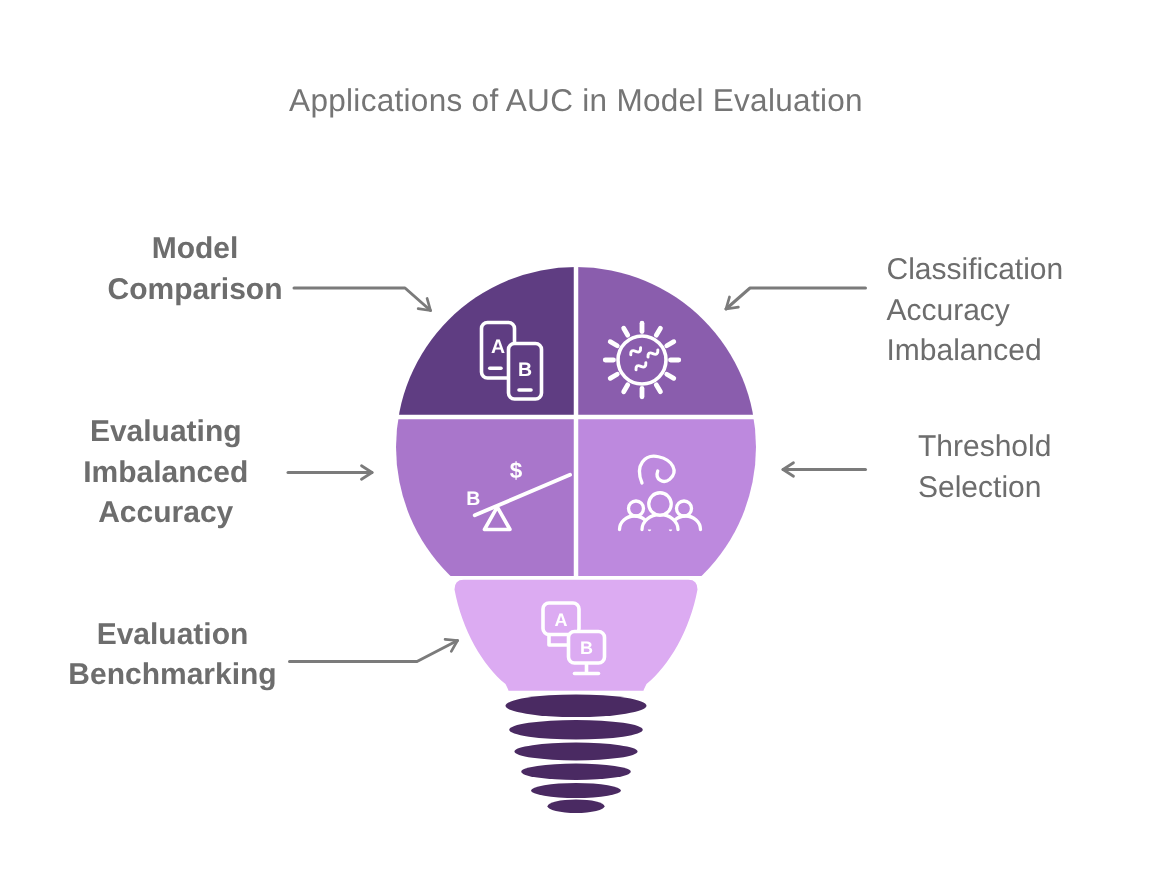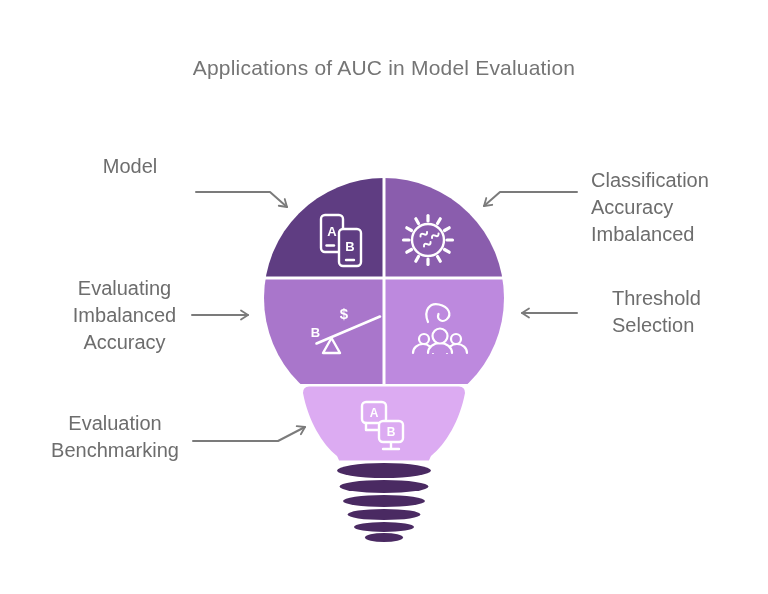--- a/index.html
+++ b/index.html
@@ -5,24 +5,24 @@
   html,body { margin:0; padding:0; background:#ffffff; }
   .canvas {
     position:relative; width:768px; height:594px; background:#ffffff;
     font-family:"Liberation Sans", sans-serif; overflow:hidden;
   }
   .title {
     position:absolute; top:56px; left:0; width:768px; text-align:center;
     font-size:21px; color:#757575; letter-spacing:0.2px;
   }
   .label { position:absolute; font-size:20px; line-height:27px; color:#6d6d6d; }
-  .label.center { text-align:center; }
+  .label.center { text-align:center;font-weight:bold; }
   #lbl-mc { left:40px;  top:153px; width:180px; }
   #lbl-ca { left:591px; top:151px;margin-top:16px; }
-  #lbl-id { left:32px;  top:275px; width:185px; }
+  #lbl-id { left:18px;  top:275px; width:185px; }
   #lbl-ts { left:592px; top:285px;margin-left:20px; }
   #lbl-pb { left:25px;  top:410px; width:180px; }
   svg.diagram { position:absolute; top:0; left:0; display:block; }
   svg text.icon-letter {
     font-family:"Liberation Sans", sans-serif; font-weight:bold; fill:#ffffff;
   }
 </style>
 </head>
 <body>
 
@@ -123,20 +123,21 @@
       <path d="M 196,192 H 270 L 287,207" marker-end="url(#arrowhead)"></path>
       <path d="M 577,192 H 500 L 484,206" marker-end="url(#arrowhead)"></path>
       <path d="M 192,315 H 248" marker-end="url(#arrowhead)"></path>
       <path d="M 577,313 H 522" marker-end="url(#arrowhead)"></path>
       <path d="M 193,441 H 278 L 305,427" marker-end="url(#arrowhead)"></path>
     </g>
   </svg>
 
   <div class="label center" id="lbl-mc">
     <div>Model</div>
+    <div>Comparison</div>
   </div>
 
   <div class="label" id="lbl-ca">
     <div>Classification</div>
     <div>Accuracy</div>
     <div>Imbalanced</div>
   </div>
 
   <div class="label center" id="lbl-id">
     <div>Evaluating</div>

